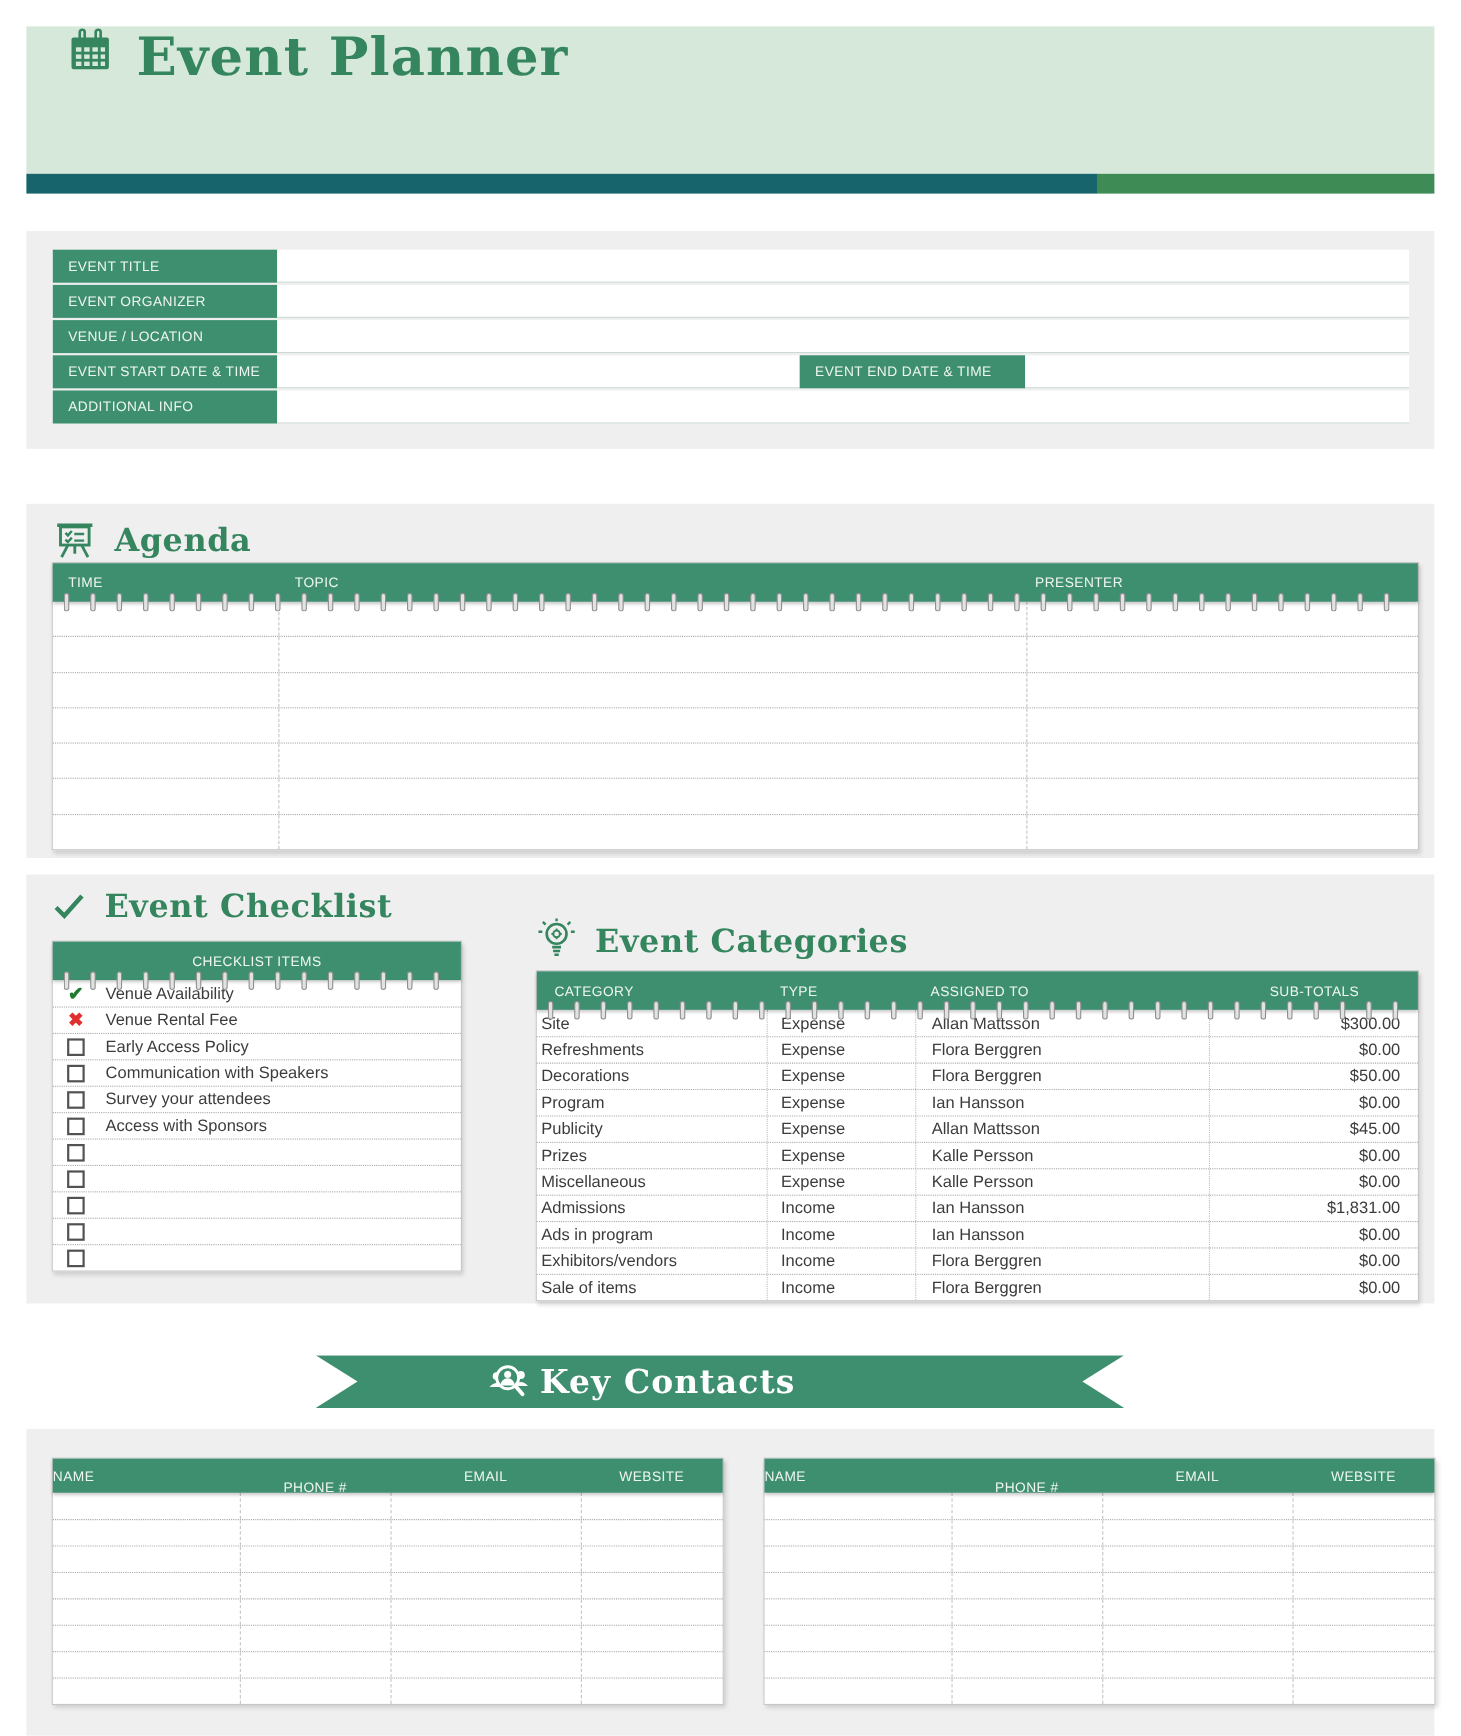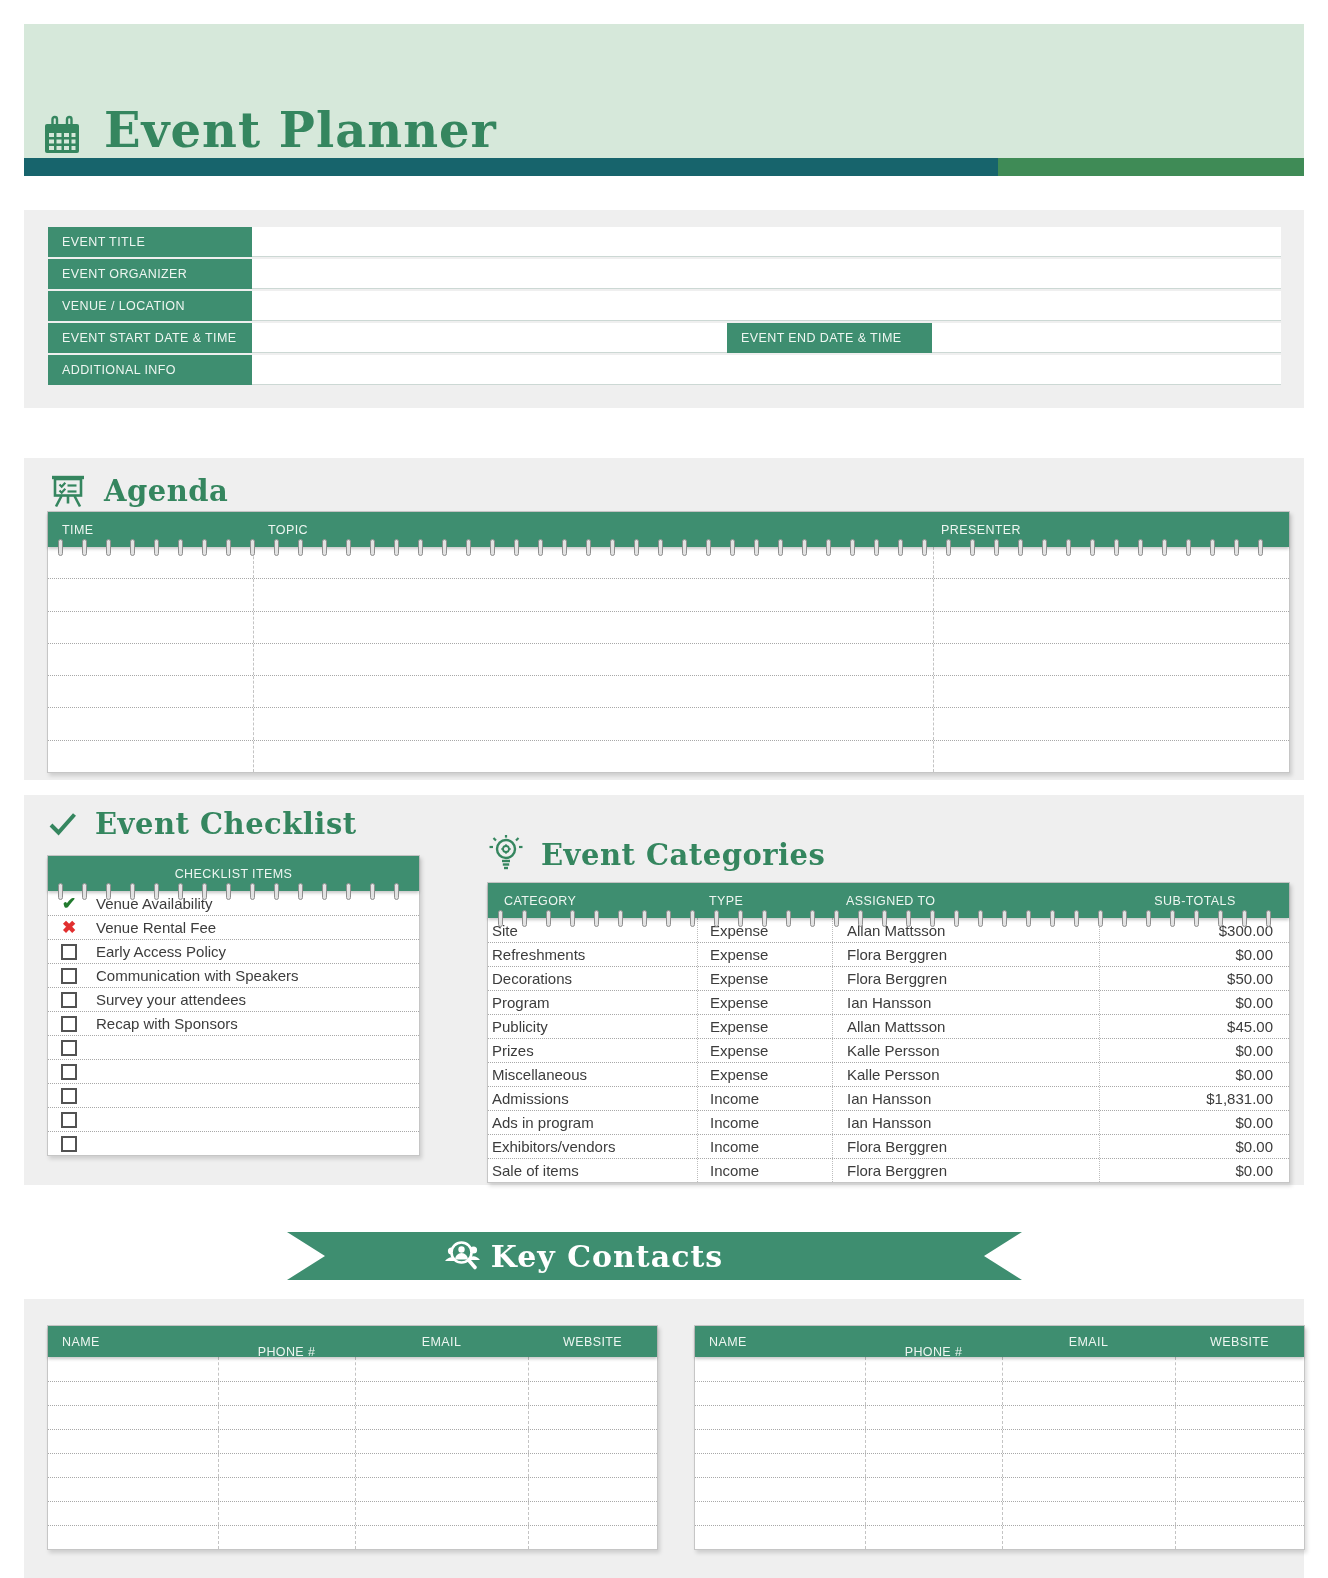--- a/index.html
+++ b/index.html
@@ -5,21 +5,21 @@
   * { box-sizing: border-box; margin: 0; padding: 0; }
   html,body { background:#ffffff; }
   body {
     width:1328px; height:1578px; position:relative;
     font-family:"Liberation Sans", sans-serif; color:#3f3f3f;
   }
   .abs { position:absolute; }
 
   
   .band { left:24px; top:24px; width:1280px; height:134px; background:#d6e8da;
-          display:flex; align-items:flex-end; padding-left:16px; }
+          display:flex; align-items:flex-start; padding-left:36px; }
   .page-title { font-family:"DejaVu Serif", serif; font-weight:700; font-size:48px;
                 color:#35865f; margin-left:20px; letter-spacing:1px; }
   .bar { left:24px; top:158px; width:1280px; height:18px; display:flex; }
   .bar-teal { width:974px; height:100%; background:#17646c; }
   .bar-green { flex:1; height:100%; background:#3f8b56; }
 
   
   .panel { background:#efefef; }
   .panel-info   { left:24px; top:210px;  width:1280px; height:198px; padding:17px 23px 0 24px; }
   .panel-agenda { left:24px; top:458px;  width:1280px; height:322px; padding:12px 0 0 24px; }
@@ -98,21 +98,21 @@
   .ribbon-inner { display:flex; align-items:center; gap:7px; position:relative; left:-72px; }
   .ribbon-title { font-family:"DejaVu Serif", serif; font-weight:700; font-size:30px;
                   color:#ffffff; letter-spacing:1px; }
 
   
   .k-table { top:26px; }
   .k-left  { left:23px;  width:611px; }
   .k-right { left:670px; width:611px; }
   .k-head { height:31px; display:flex; align-items:center; }
   .kh { font-size:12.5px; letter-spacing:.4px; }
-  .kh1 { width:170px; padding-left:14px; } .kh2 { width:137px; text-align:center;margin-top:21px; }
+  .kh1 { width:170px; } .kh2 { width:137px; text-align:center;margin-top:21px; }
   .kh3 { width:173px; text-align:center; } .kh4 { flex:1; text-align:center; }
   .krow { height:24px; display:flex; border-top:1px dotted #a8a8a8; }
   .krow:first-child { border-top:none; }
   .kcell { height:100%; }
   .k1 { width:170px; } .k2 { width:137px; border-left:1px dashed #c4c4c4; }
   .k3 { width:173px; border-left:1px dashed #c4c4c4; }
   .k4 { flex:1; border-left:1px dashed #c4c4c4; }
 
   svg { display:block; }
 </style>
@@ -337,21 +337,21 @@
           <div class="crow">
             <div class="cmark unchecked"></div>
             <div class="clabel">Communication with Speakers</div>
           </div>
           <div class="crow">
             <div class="cmark unchecked"></div>
             <div class="clabel">Survey your attendees</div>
           </div>
           <div class="crow">
             <div class="cmark unchecked"></div>
-            <div class="clabel">Recap with Sponsors</div>
+            <div class="clabel">Access with Sponsors</div>
           </div>
           <div class="crow">
             <div class="cmark unchecked"></div>
             <div class="clabel"></div>
           </div>
           <div class="crow">
             <div class="cmark unchecked"></div>
             <div class="clabel"></div>
           </div>
           <div class="crow">

